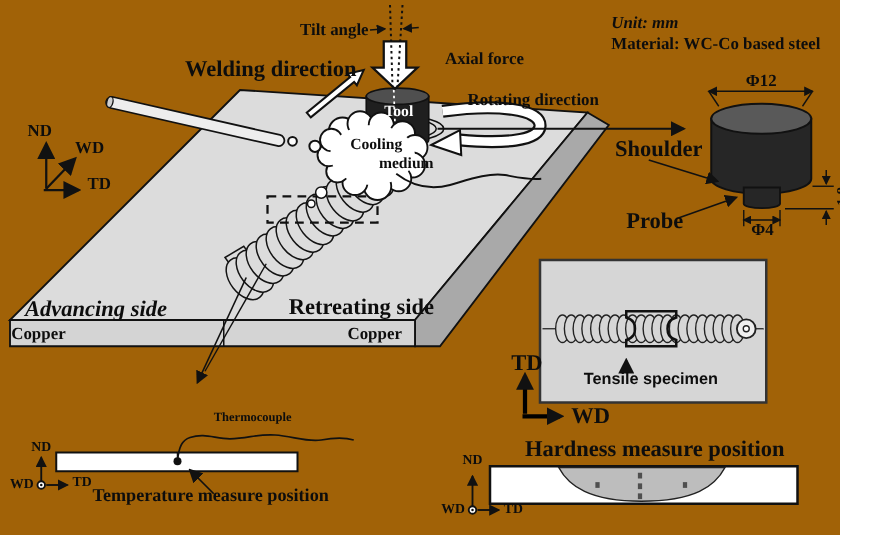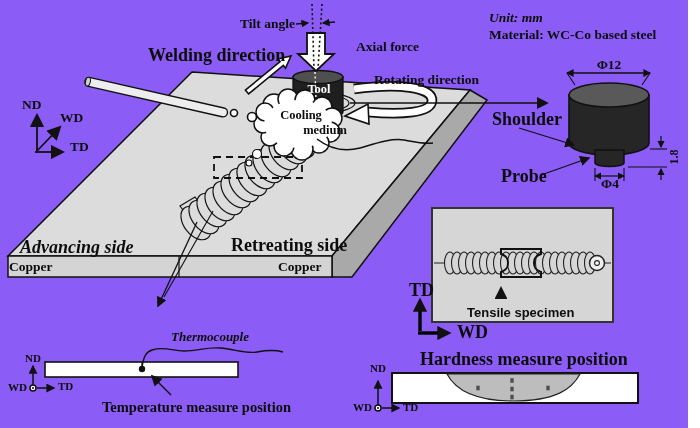--- a/index.html
+++ b/index.html
@@ -1,17 +1,17 @@
 <!DOCTYPE html>
 <html><head>
 <meta charset="utf-8">
 <style>
   html,body{margin:0;padding:0;background:#fff;}
-  #stage{position:relative;width:672px;height:428px;background:#8b5cf6;overflow:hidden;
-         font-family:"Liberation Serif",serif;padding-left:16px;}
+  #stage{position:relative;width:672px;height:428px;background:#a16207;overflow:hidden;
+         font-family:"Liberation Serif",serif;}
   #art{position:absolute;left:0;top:0;}
   .lbl{position:absolute;font-weight:700;color:#0d0d0d;white-space:nowrap;line-height:1;}
   .s14{font-size:18px;} .s13{font-size:13.5px;} .s12{font-size:12.5px;} .s11{font-size:11px;}
   .white{color:#fff;text-align:center;}
   .ctr{transform:translateX(-50%);}
   .sans{font-family:"Liberation Sans",sans-serif;font-size:13px;}
   .rot{transform:rotate(-90deg);transform-origin:center;font-size:12px;}
 </style>
 </head>
 <body>
@@ -238,24 +238,24 @@
 <div class="lbl s13" style="left:489px;top:11px;font-style:italic;">Unit: mm</div>
 <div class="lbl s13" style="left:489px;top:28px;">Material: WC-Co based steel</div>
 <div class="lbl s13 ctr" style="left:609px;top:58px;">Φ12</div>
 <div class="lbl s14" style="left:492px;top:110px;">Shoulder</div>
 <div class="lbl s14" style="left:501px;top:167px;">Probe</div>
 <div class="lbl s13 ctr" style="left:610px;top:177px;">Φ4</div>
 <div class="lbl rot" style="left:666px;top:151px;">1.8</div>
 
 <div class="lbl s14" style="left:409px;top:281px;">TD</div>
 <div class="lbl s14" style="left:457px;top:323px;">WD</div>
-<div class="lbl sans" style="left:467px;top:296px;font-weight:700;margin-top:10px;">Tensile specimen</div>
-
-<div class="lbl s14" style="left:171px;top:330px;font-size:13px;font-style:italic;">Thermocouple</div>
-<div class="lbl s14" style="left:74px;top:400px;font-size:14.5px;margin-left:28px;">Temperature measure position</div>
+<div class="lbl sans" style="left:467px;top:296px;font-weight:700;">Tensile specimen</div>
+
+<div class="lbl s14" style="left:171px;top:330px;font-size:10px;">Thermocouple</div>
+<div class="lbl s14" style="left:74px;top:390px;font-size:14.5px;">Temperature measure position</div>
 <div class="lbl s11" style="left:25px;top:353px;">ND</div>
 <div class="lbl s11" style="left:8px;top:382px;">WD</div>
 <div class="lbl s11" style="left:58px;top:381px;">TD</div>
 
 <div class="lbl s14" style="left:420px;top:350px;">Hardness measure position</div>
 <div class="lbl s11" style="left:370px;top:363px;">ND</div>
 <div class="lbl s11" style="left:353px;top:402px;">WD</div>
 <div class="lbl s11" style="left:403px;top:402px;">TD</div>
 </div>
 

